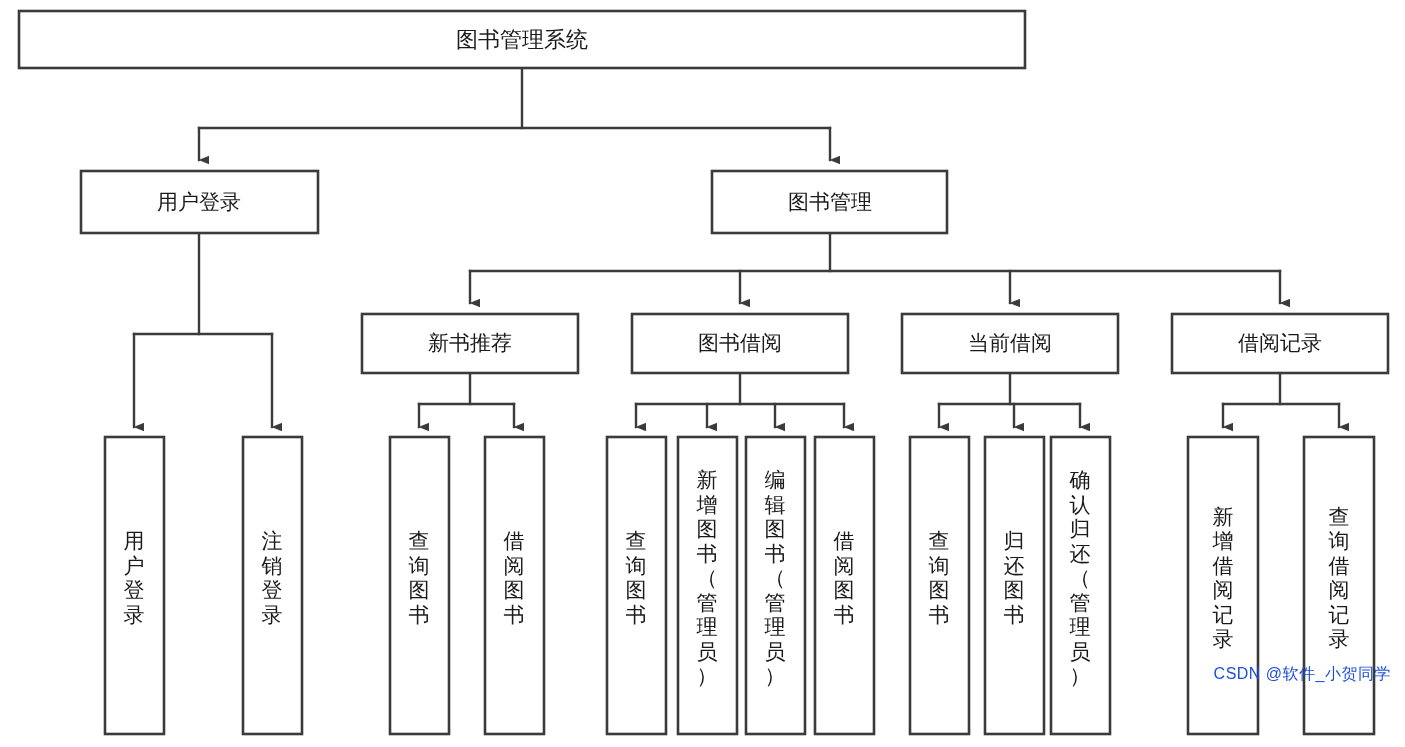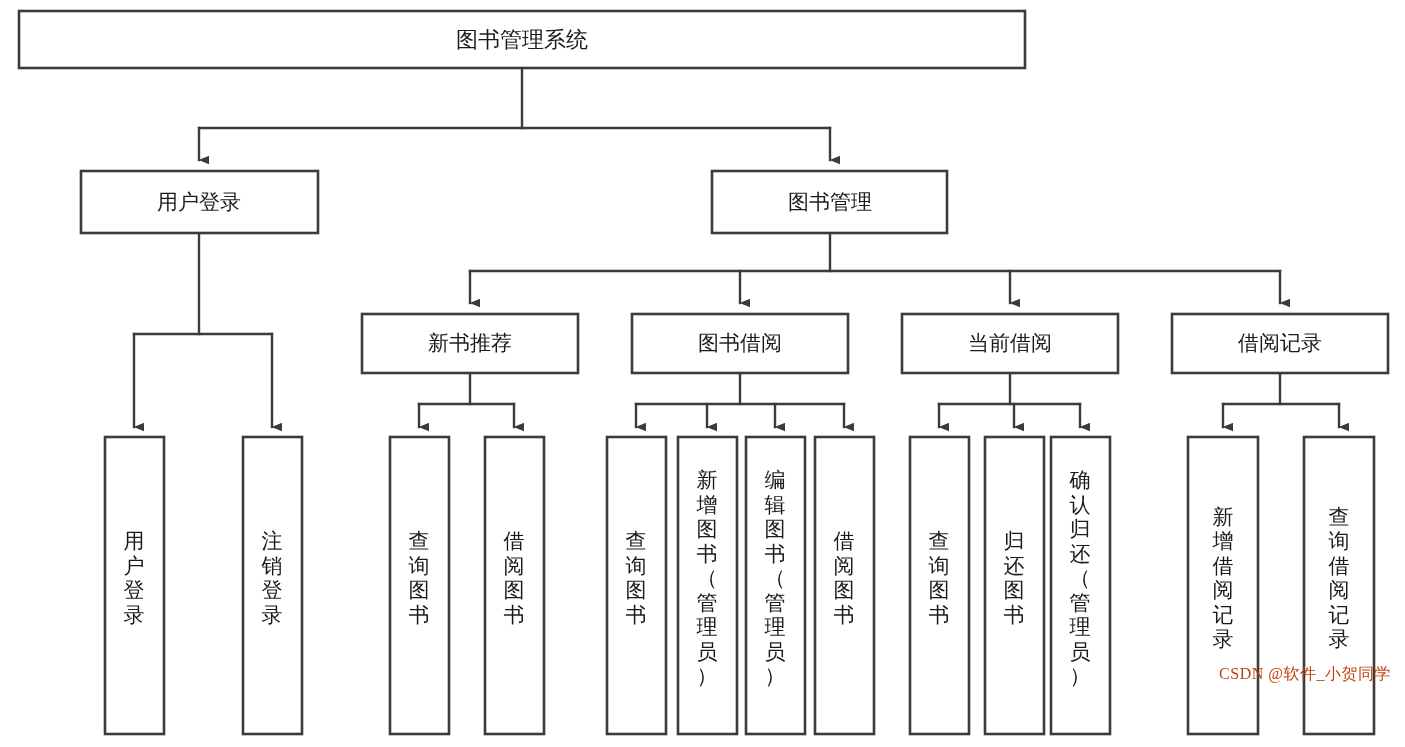--- a/index.html
+++ b/index.html
@@ -52,23 +52,23 @@
     stroke-linecap: square;
   }
   .edge-arrow {
     fill: #3b3b3b;
     stroke: none;
   }
   .watermark {
     position: absolute;
     right: 14px;
     bottom: 6px;
-    font-family: Liberation Serif, serif;
+    font-family: Liberation Sans, sans-serif;
     font-size: 16px;
-    color: #c2410c;
+    color: #1d4ed8;
     letter-spacing: 0.5px;
     white-space: nowrap;
     user-select: none;
   }
 </style>
 </head>
 <body>
 
 <div id="diagram-root">
   <svg class="diagram" viewBox="0 0 1405 747" xmlns="http://www.w3.org/2000/svg">

